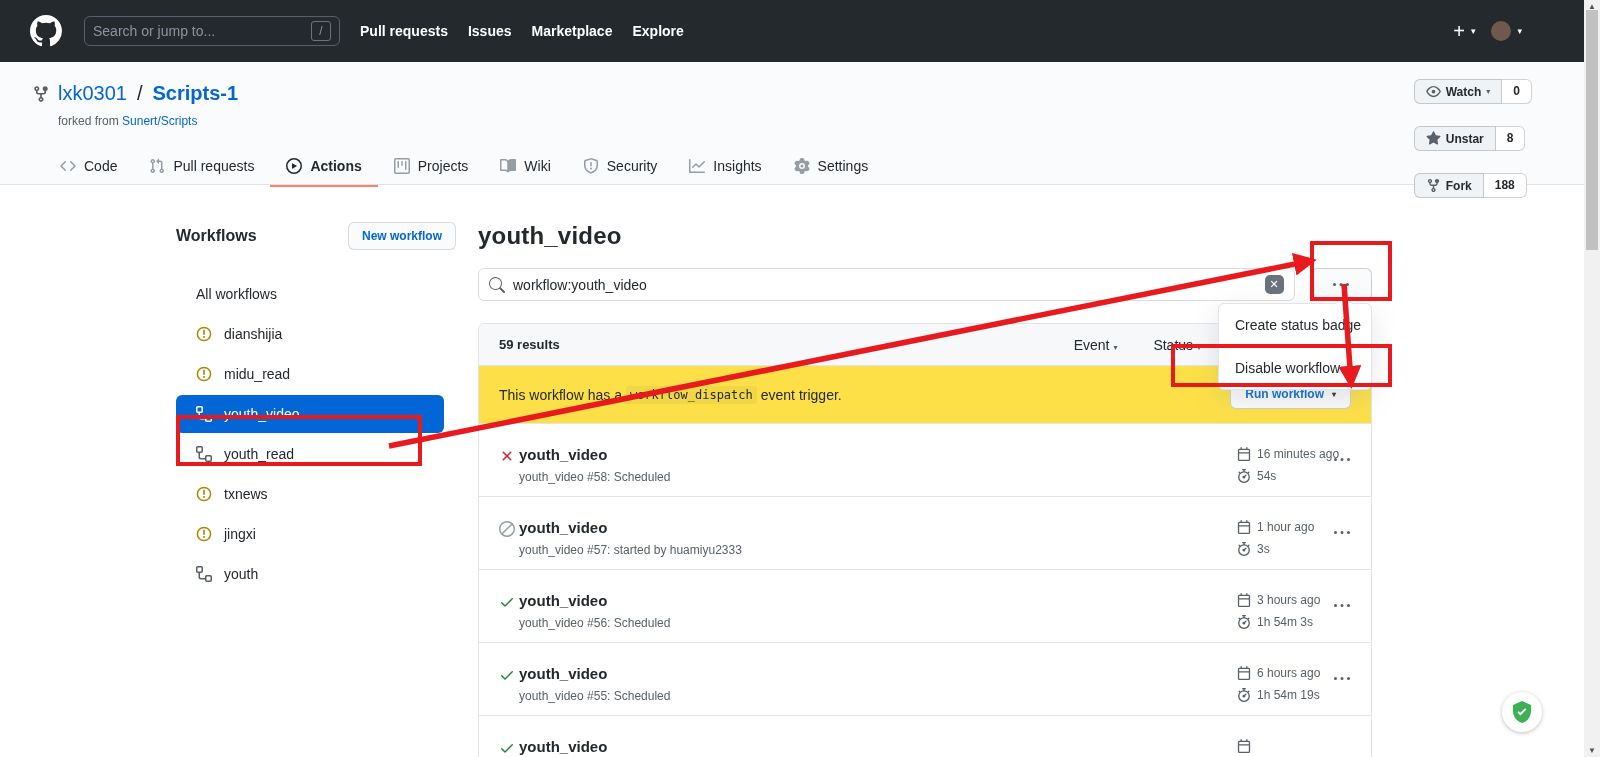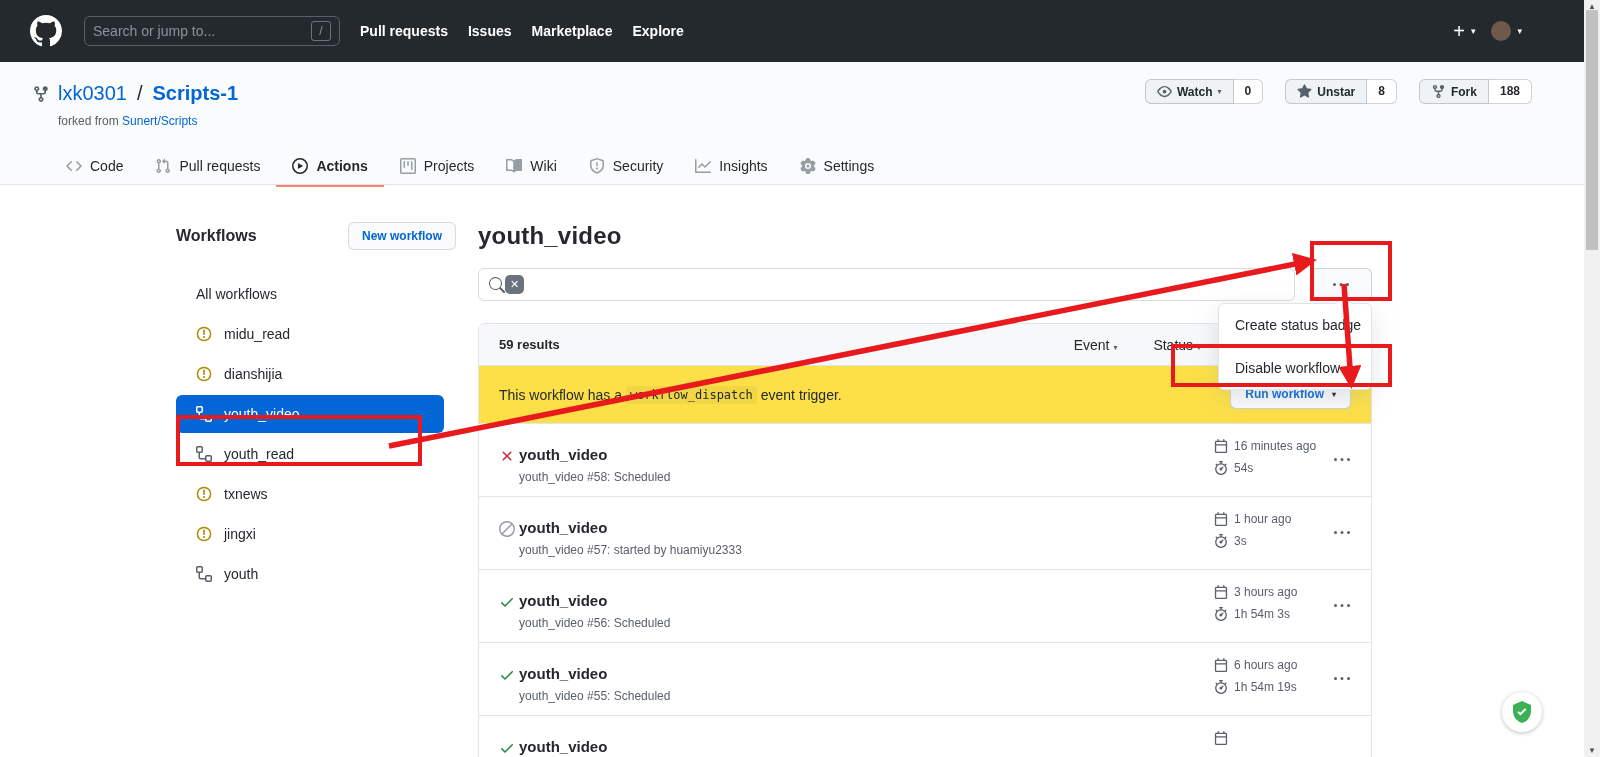--- a/index.html
+++ b/index.html
@@ -24,29 +24,29 @@
 
   
   .repo-header { position:absolute; left:0; top:62px; width:1584px; height:123px; background:#fafbfc; border-bottom:1px solid #e1e4e8; }
   .repo-title-row { position:absolute; left:32px; top:20px; display:flex; align-items:center; gap:8px; font-size:20px; }
   .repo-title-row svg { color:#586069; }
   .repo-owner, .repo-name, .repo-sep { color:#0366d6; }
   .repo-sep { color:#24292e; padding:0 2px; }
   .repo-name { font-weight:700; }
   .repo-forked { position:absolute; left:58px; top:52px; font-size:12px; color:#586069; }
   .repo-forked a { color:#0366d6; text-decoration:none; }
-  .social-btns { position:absolute; right:52px; top:17px; display:flex; gap:22px; }
+  .social-btns { position:absolute; right:52px; top:17px; display:flex; gap:22px;flex-direction:column; }
   .btn-group { display:flex; font-size:12px; font-weight:700; }
   .btn-main { display:flex; align-items:center; gap:5px; padding:4px 11px; background:#eff3f6; border:1px solid rgba(27,31,35,0.2); border-radius:6px 0 0 6px; color:#24292e; cursor:pointer; }
   .btn-main svg { color:#586069; }
   .btn-count { padding:4px 11px; background:#fff; border:1px solid rgba(27,31,35,0.2); border-left:none; border-radius:0 6px 6px 0; color:#24292e; cursor:pointer; }
   .mini-caret { font-size:8px; color:#586069; }
 
   
-  .tabs { position:absolute; left:50px; top:86px; display:flex; }
+  .tabs { position:absolute; left:44px; top:86px; display:flex; }
   .tab { display:flex; align-items:center; gap:8px; padding:10px 16px 11px; font-size:14px; color:#24292e; cursor:pointer; border-bottom:2px solid transparent; }
   .tab svg { color:#959da5; }
   .tab.active { font-weight:700; border-bottom:2px solid #f9826c; }
   .tab.active svg { color:#24292e; }
 
   
   .sidebar { position:absolute; left:176px; top:222px; width:280px; }
   .sidebar-head { display:flex; align-items:center; justify-content:space-between; }
   .sidebar-title { font-size:16px; font-weight:700; }
   .new-workflow-btn { font-size:12px; font-weight:700; color:#0366d6; background:#fafbfc; border:1px solid rgba(27,31,35,0.15); border-radius:6px; padding:6px 13px; cursor:pointer; }
@@ -78,21 +78,21 @@
   .run-workflow-btn { margin-left:auto; font-size:12px; font-weight:700; color:#0366d6; background:#fafbfc; border:1px solid rgba(27,31,35,0.2); border-radius:6px; padding:6px 14px 7px; cursor:pointer; display:flex; align-items:center; gap:8px; }
   .run-workflow-btn .mini-caret { color:#24292e; }
 
   .run-row { position:relative; height:73px; border-bottom:1px solid #e1e4e8; }
   .run-row:last-child { border-bottom:none; }
   .run-status { position:absolute; left:20px; top:24px; }
   .st-failure { color:#cb2431; } .st-cancelled { color:#959da5; } .st-success { color:#22863a; }
   .run-title { position:absolute; left:40px; top:22px; font-size:15px; font-weight:700; color:#24292e; cursor:pointer; }
   .run-desc { position:absolute; left:40px; top:46px; font-size:12px; color:#586069; }
   .run-meta { position:absolute; left:735px; top:15px; font-size:12px; color:#586069; }
-  .meta-line { display:flex; align-items:flex-start; gap:6px; height:22px; }
+  .meta-line { display:flex; align-items:flex-end; gap:6px; height:22px;margin-left:23px; }
   .run-kebab { position:absolute; left:855px; top:28px; color:#586069; cursor:pointer; }
 
   
   .dropdown { position:absolute; left:1218px; top:303px; width:154px; background:#fff; border:1px solid #e1e4e8; border-radius:6px; box-shadow:0 8px 24px rgba(149,157,165,0.25); z-index:6; }
   .dropdown::before { content:""; position:absolute; top:-7px; left:118px; width:12px; height:12px; background:#fff; border-left:1px solid #e1e4e8; border-top:1px solid #e1e4e8; transform:rotate(45deg); }
   .menu-item { padding:13px 16px; font-size:14px; color:#24292e; cursor:pointer; white-space:nowrap; }
   .menu-item + .menu-item { border-top:1px solid #e1e4e8; }
 
   
   .anno-box { position:absolute; border:4px solid #e81a1d; z-index:10; pointer-events:none; }
@@ -239,29 +239,29 @@
     <div class="wf-list">
       <div class="wf-item" style="padding-left:20px;">
         <span>All workflows</span>
       </div>
       <div class="wf-item">
         <svg class="icon-warn" width="16" height="16" viewBox="0 0 16 16">
               <circle cx="8" cy="8" r="6.6" fill="none" stroke="currentColor" stroke-width="1.5"></circle>
               <path d="M8 4.2v4.1" stroke="currentColor" stroke-width="1.6" stroke-linecap="round"></path>
               <circle cx="8" cy="11" r="1" fill="currentColor"></circle>
             </svg>
-        <span>midu_read</span>
+        <span>dianshijia</span>
       </div>
       <div class="wf-item">
         <svg class="icon-warn" width="16" height="16" viewBox="0 0 16 16">
               <circle cx="8" cy="8" r="6.6" fill="none" stroke="currentColor" stroke-width="1.5"></circle>
               <path d="M8 4.2v4.1" stroke="currentColor" stroke-width="1.6" stroke-linecap="round"></path>
               <circle cx="8" cy="11" r="1" fill="currentColor"></circle>
             </svg>
-        <span>dianshijia</span>
+        <span>midu_read</span>
       </div>
       <div class="wf-item selected">
         <svg class="icon-flow" width="16" height="16" viewBox="0 0 16 16" fill="currentColor">
               <path d="M0 1.75C0 .784.784 0 1.75 0h3.5C6.216 0 7 .784 7 1.75v3.5A1.75 1.75 0 0 1 5.25 7H4v4a1 1 0 0 0 1 1h4v-1.25C9 9.784 9.784 9 10.75 9h3.5c.966 0 1.75.784 1.75 1.75v3.5A1.75 1.75 0 0 1 14.25 16h-3.5A1.75 1.75 0 0 1 9 14.25V13.5H5A2.5 2.5 0 0 1 2.5 11V7h-.75A1.75 1.75 0 0 1 0 5.25v-3.5zm1.75-.25a.25.25 0 0 0-.25.25v3.5c0 .138.112.25.25.25h3.5a.25.25 0 0 0 .25-.25v-3.5a.25.25 0 0 0-.25-.25h-3.5zm9 9a.25.25 0 0 0-.25.25v3.5c0 .138.112.25.25.25h3.5a.25.25 0 0 0 .25-.25v-3.5a.25.25 0 0 0-.25-.25h-3.5z"></path>
             </svg>
         <span>youth_video</span>
       </div>
       <div class="wf-item">
         <svg class="icon-flow" width="16" height="16" viewBox="0 0 16 16" fill="currentColor">
               <path d="M0 1.75C0 .784.784 0 1.75 0h3.5C6.216 0 7 .784 7 1.75v3.5A1.75 1.75 0 0 1 5.25 7H4v4a1 1 0 0 0 1 1h4v-1.25C9 9.784 9.784 9 10.75 9h3.5c.966 0 1.75.784 1.75 1.75v3.5A1.75 1.75 0 0 1 14.25 16h-3.5A1.75 1.75 0 0 1 9 14.25V13.5H5A2.5 2.5 0 0 1 2.5 11V7h-.75A1.75 1.75 0 0 1 0 5.25v-3.5zm1.75-.25a.25.25 0 0 0-.25.25v3.5c0 .138.112.25.25.25h3.5a.25.25 0 0 0 .25-.25v-3.5a.25.25 0 0 0-.25-.25h-3.5zm9 9a.25.25 0 0 0-.25.25v3.5c0 .138.112.25.25.25h3.5a.25.25 0 0 0 .25-.25v-3.5a.25.25 0 0 0-.25-.25h-3.5z"></path>
@@ -294,20 +294,21 @@
   </div>
 
   <div class="main-col">
     <div class="main-title">youth_video</div>
 
     <div class="filter-row">
       <div class="filter-input">
         <svg width="16" height="16" viewBox="0 0 16 16" fill="currentColor">
               <path d="M11.742 10.344a6.5 6.5 0 1 0-1.397 1.398h-.001c.03.04.062.078.098.115l3.85 3.85a1 1 0 0 0 1.415-1.414l-3.85-3.85a1.007 1.007 0 0 0-.115-.1zM12 6.5a5.5 5.5 0 1 1-11 0 5.5 5.5 0 0 1 11 0z"></path>
             </svg>
+        <input value="workflow:youth_video" style="">
         <span class="clear-btn">✕</span>
       </div>
       <div class="kebab-btn">
         <svg width="16" height="16" viewBox="0 0 16 16" fill="currentColor">
               <path d="M8 9a1.5 1.5 0 1 0 0-3 1.5 1.5 0 0 0 0 3zM1.5 9a1.5 1.5 0 1 0 0-3 1.5 1.5 0 0 0 0 3zm13 0a1.5 1.5 0 1 0 0-3 1.5 1.5 0 0 0 0 3z"></path>
             </svg>
       </div>
     </div>
 
     <div class="results-card">

